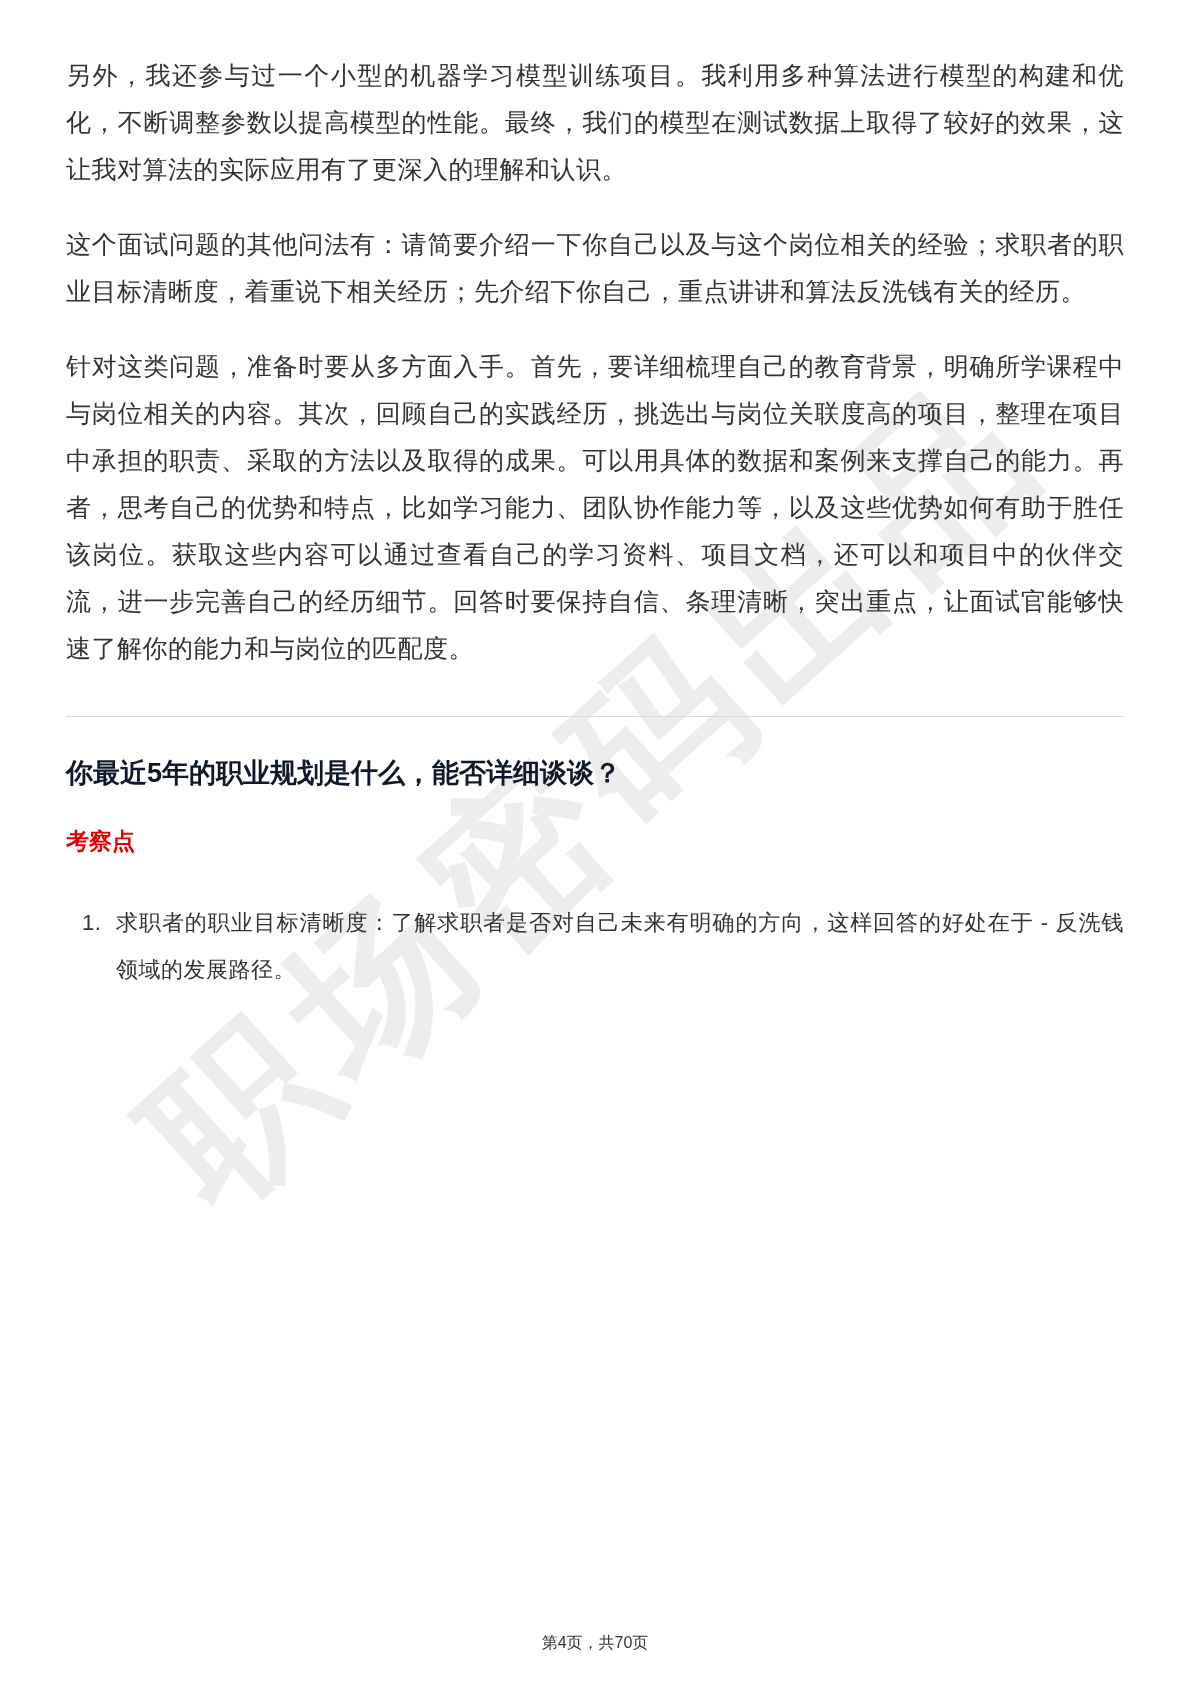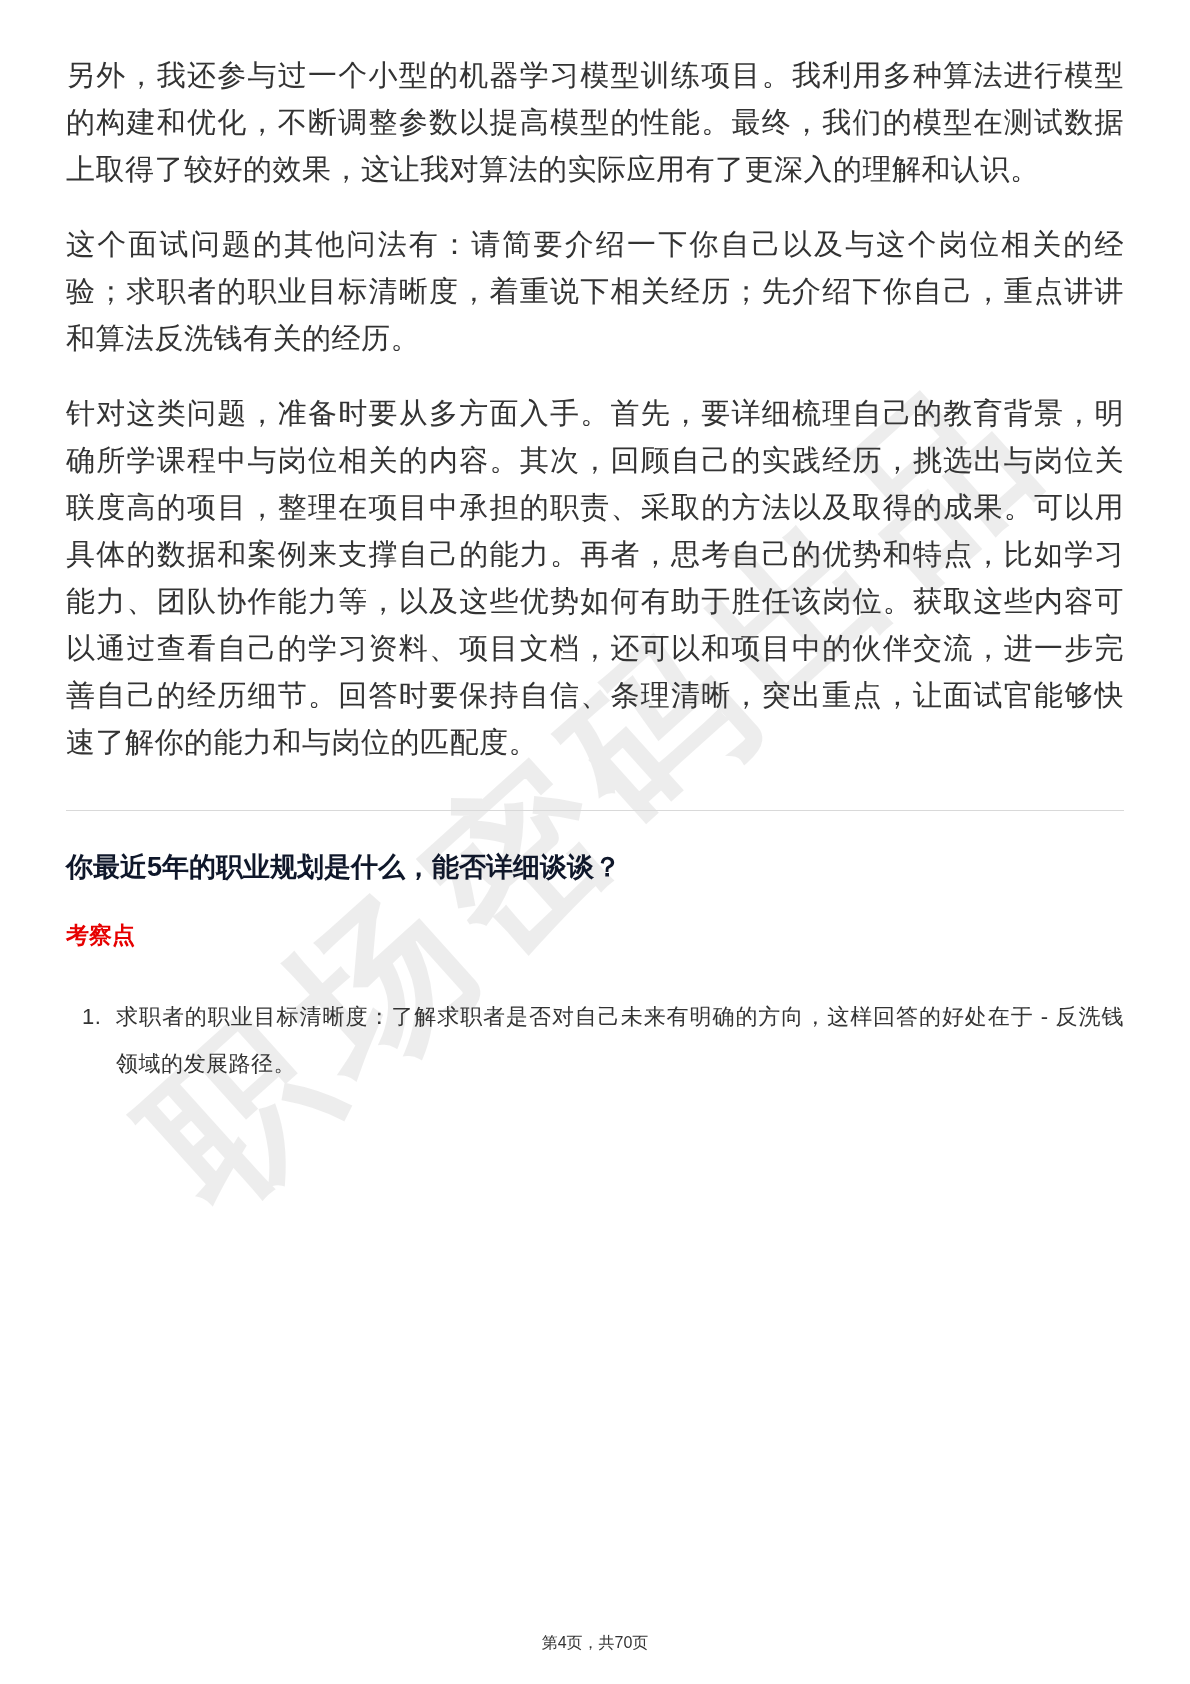--- a/index.html
+++ b/index.html
@@ -29,21 +29,21 @@
     white-space: nowrap;
     pointer-events: none;
     user-select: none;
     z-index: 1;
   }
   .content {
     position: relative;
     z-index: 2;
   }
   .para {
-    font-size: 29px;
+    font-size: 25px;
     line-height: 47px;
     text-align: justify;
     margin-bottom: 28px;
     letter-spacing: 0.5px;
   }
   .divider {
     border: none;
     border-top: 1px solid #d9d9d9;
     margin: 44px 0 0 0;
   }

